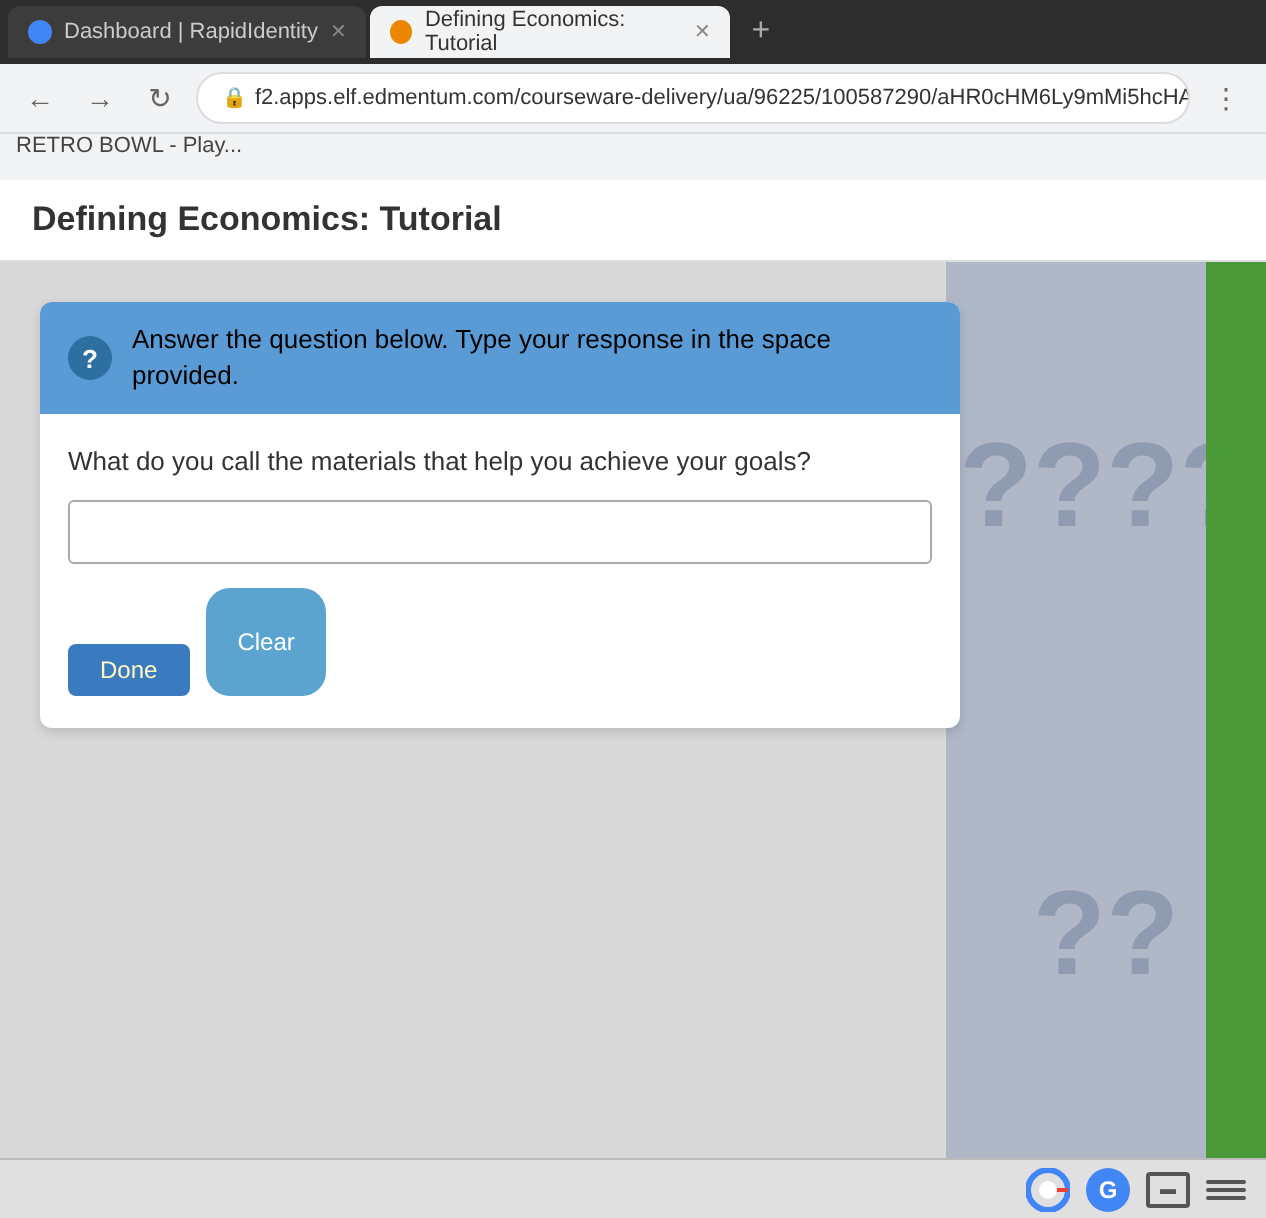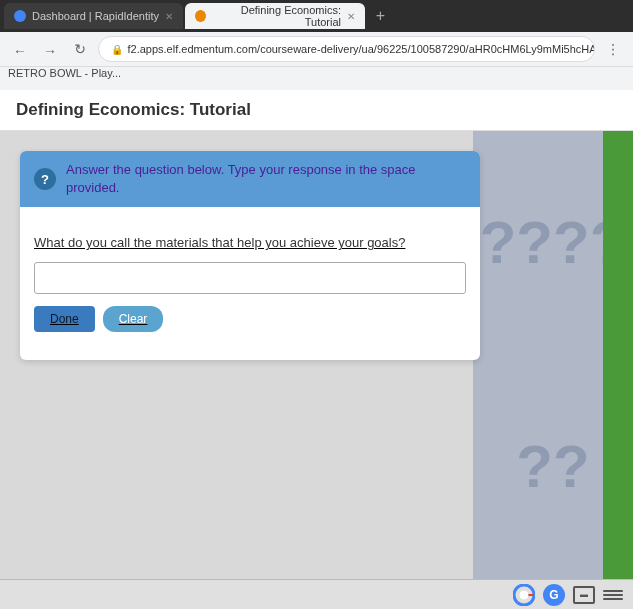--- a/index.html
+++ b/index.html
@@ -30,21 +30,20 @@
       display: flex;
       align-items: center;
       height: 26px;
       padding: 0 10px;
       border-radius: 6px 6px 0 0;
       font-size: 11px;
       color: #ccc;
       background: #3c3c3c;
       gap: 6px;
       max-width: 180px;
-      text-align: right;
     }
 
     .tab.active {
       background: #f1f3f4;
       color: #333;
     }
 
     .tab-close {
       font-size: 10px;
       color: #888;
@@ -214,28 +213,27 @@
       display: flex;
       align-items: center;
       justify-content: center;
       color: white;
       font-size: 13px;
       font-weight: bold;
       flex-shrink: 0;
     }
 
     .card-header-text {
-      color: #4c1d95;
+      color: #000000;
       font-size: 13px;
       line-height: 1.4;
     }
 
     .card-body {
-      padding: 28px 14px;
-      text-decoration: underline;
+      padding: 16px 14px;
     }
 
     .question-text {
       font-size: 13px;
       color: #333;
       margin-bottom: 12px;
     }
 
     .answer-input {
       width: 100%;
@@ -248,26 +246,27 @@
       margin-bottom: 12px;
     }
 
     .button-row {
       display: flex;
       gap: 8px;
     }
 
     .btn-done {
       background: #3a7abf;
-      color: #0f172a;
+      color: #fef9c3;
       border: none;
       border-radius: 4px;
       padding: 6px 16px;
       font-size: 12px;
       cursor: pointer;
+      margin-top: 28px;
     }
 
     .btn-clear {
       background: #5ba4d0;
       color: white;
       border: none;
       border-radius: 12px;
       padding: 6px 16px;
       font-size: 12px;
       cursor: pointer;

